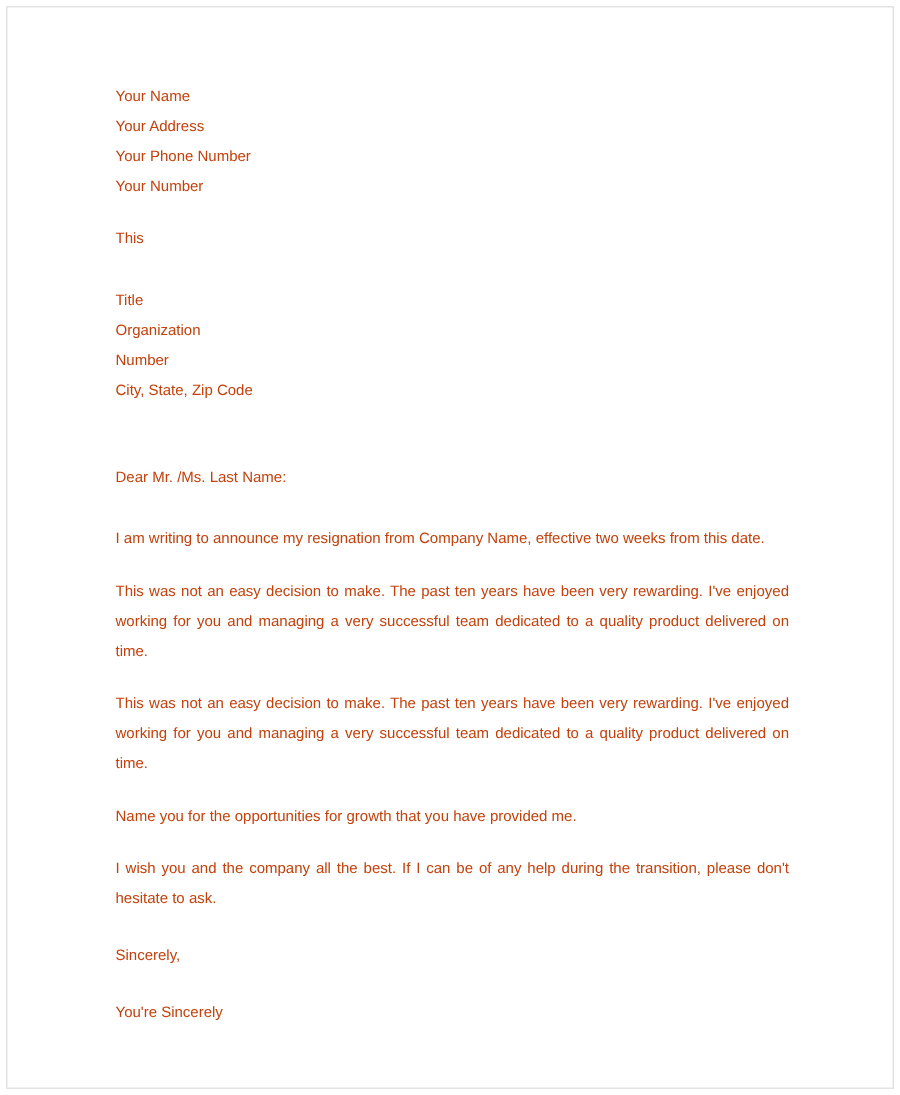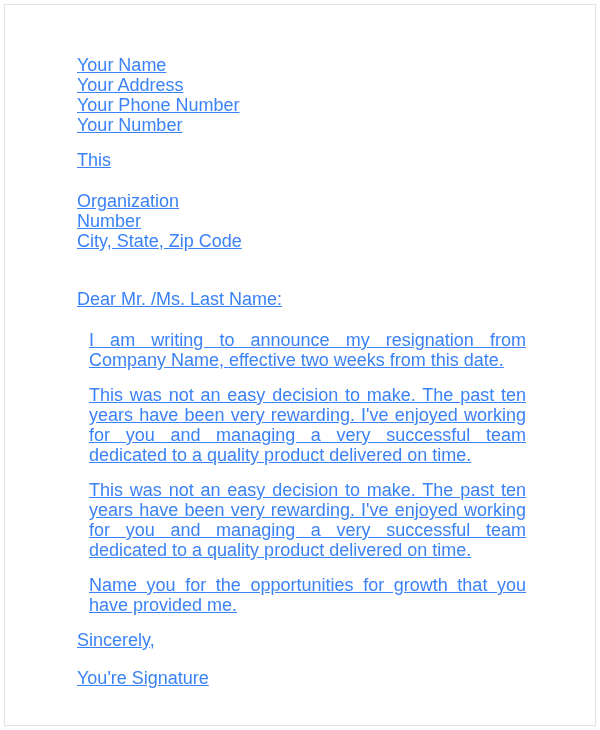--- a/index.html
+++ b/index.html
@@ -23,44 +23,43 @@
     border: 1px solid #e3e3e3;
     background: #ffffff;
     overflow: hidden;
   }
 
   .letter {
     position: absolute;
     left: 72px;
     top: 50px;
     width: 449px;
-    color: #3b82f6;
-    font-size: 18px;
+    color: #c2410c;
+    font-size: 10px;
     line-height: 20px;
-    text-decoration: underline;
   }
 
   
   .addr-block {
     margin: 0 0 15px 0;
   }
   .addr-line {
     display: block;
     white-space: pre;
   }
 
   
   .single-line {
     margin: 0 0 15px 0;
     white-space: pre;
   }
 
   
   .body-par {
-    margin: 0 0 15px 12px;
+    margin: 0 0 15px 0;
     text-align: justify;
     text-justify: inter-word;
   }
 
   .spacer-date { margin-bottom: 21px; }
   .spacer-salutation { margin-bottom: 21px; margin-top: 38px; }
   .spacer-sig { margin-bottom: 18px; }
 </style>
 </head>
 <body>
@@ -71,29 +70,31 @@
     <div class="addr-block">
       <span class="addr-line">Your Name</span>
       <span class="addr-line">Your Address</span>
       <span class="addr-line">Your Phone Number</span>
       <span class="addr-line">Your Number</span>
     </div>
 
     <p class="single-line spacer-date">This</p>
 
     <div class="addr-block">
+      <span class="addr-line">Title</span>
       <span class="addr-line">Organization</span>
       <span class="addr-line">Number</span>
       <span class="addr-line">City, State, Zip Code</span>
     </div>
 
     <p class="single-line spacer-salutation">Dear Mr. /Ms. Last Name:</p>
 
     <p class="body-par">I am writing to announce my resignation from Company Name, effective two weeks from this date.</p>
     <p class="body-par">This was not an easy decision to make. The past ten years have been very rewarding. I've enjoyed working for you and managing a very successful team dedicated to a quality product delivered on time.</p>
     <p class="body-par">This was not an easy decision to make. The past ten years have been very rewarding. I've enjoyed working for you and managing a very successful team dedicated to a quality product delivered on time.</p>
     <p class="body-par">Name you for the opportunities for growth that you have provided me.</p>
+    <p class="body-par spacer-sig">I wish you and the company all the best. If I can be of any help during the transition, please don't hesitate to ask.</p>
 
     <p class="single-line spacer-sig">Sincerely,</p>
-    <p class="single-line">You're Signature</p>
+    <p class="single-line">You're Sincerely</p>
 
   </div>
 </div>
 
 </body></html>

